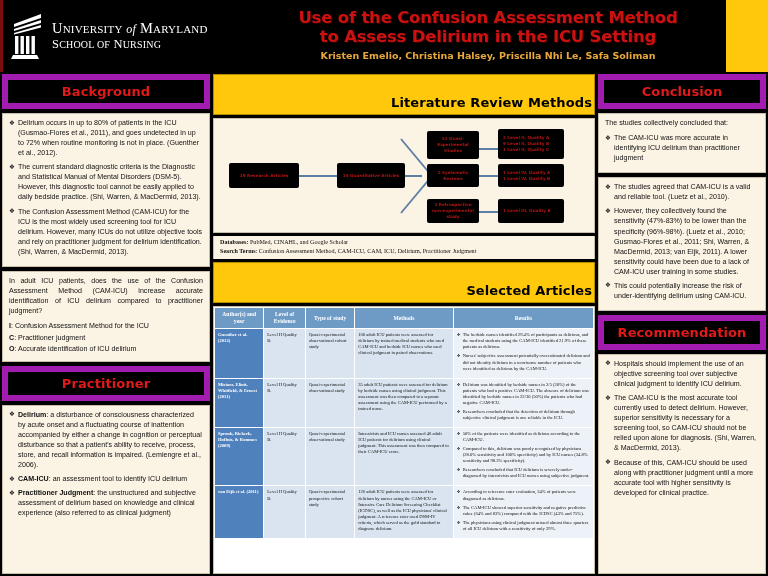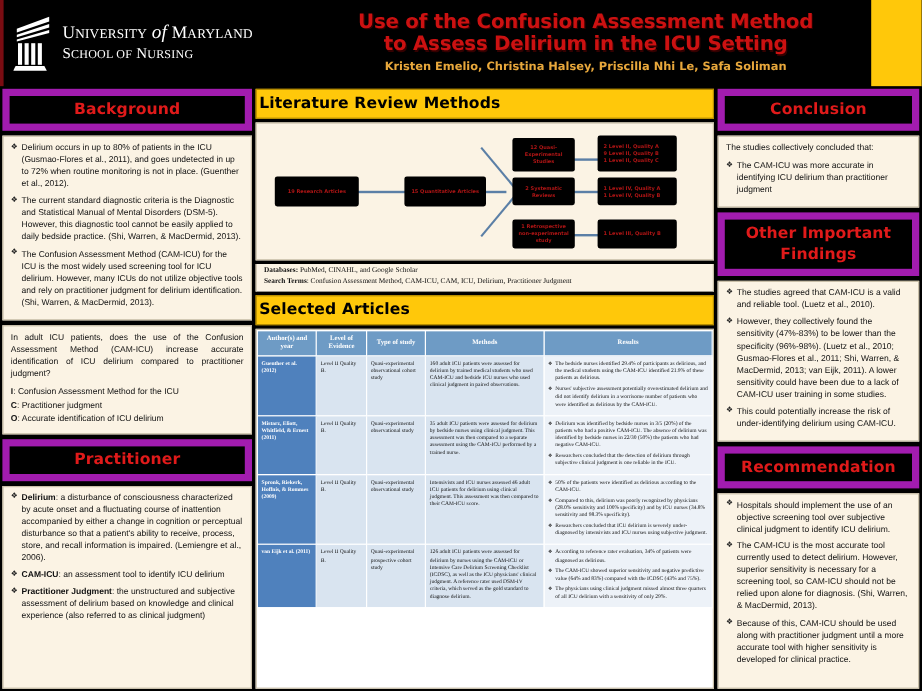--- a/index.html
+++ b/index.html
@@ -49,21 +49,21 @@
     color: #ffffff;
     line-height: 1.05;
   }
   .logo-line1 {
     font-family: "Liberation Serif", serif;
     font-size: 14.5px;
     letter-spacing: 0.2px;
     white-space: nowrap;
   }
   .logo-line1 .sm { font-size: 11px; }
-  .logo-line1 .italic { font-style: italic; font-size: 16px; }
+  .logo-line1 .italic { font-style: italic; font-size: 12px; }
   .logo-line2 {
     font-family: "Liberation Serif", serif;
     font-size: 12.5px;
     letter-spacing: 0.2px;
     margin-top: 1px;
     white-space: nowrap;
   }
   .logo-line2 .sm { font-size: 10px; margin-top: 18px; }
 
   .header-center {
@@ -117,22 +117,22 @@
   .bar-title {
     color: #e01a1a;
     font-family: "DejaVu Sans", sans-serif;
     font-weight: bold;
     font-size: 13px;
     letter-spacing: 0.1px;
   }
   .bar-yellow {
     background: #FFC80A;
     border: 1px solid #b58c00;
-    text-align: left;
-    padding: 2px 2px 3px;
+    text-align: right;
+    padding: 18px 2px 3px;
   }
   .bar-yellow .bar-title {
     color: #000000;
     font-size: 13px;
   }
 
   
   .panel {
     background: #FBF3E4;
     border: 1px solid #c9bfa8;
@@ -477,23 +477,20 @@
       <div class="bar">
         <span class="bar-title">Conclusion</span>
       </div>
       <div class="panel">
         <p class="tight">The studies collectively concluded that:</p>
         <ul class="diamonds">
           <li>The CAM-ICU was more accurate in identifying ICU delirium than practitioner judgment</li>
         </ul>
       </div>
 
-      <div class="bar">
-        <span class="bar-title">Other Important Findings</span>
-      </div>
       <div class="panel">
         <ul class="diamonds">
           <li>The studies agreed that CAM-ICU is a valid and reliable tool. (Luetz et al., 2010).</li>
           <li>However, they collectively found the sensitivity (47%-83%) to be lower than the specificity (96%-98%). (Luetz et al., 2010; Gusmao-Flores et al., 2011; Shi, Warren, &amp; MacDermid, 2013; van Eijk, 2011). A lower sensitivity could have been due to a lack of CAM-ICU user training in some studies.</li>
           <li>This could potentially increase the risk of under-identifying delirium using CAM-ICU.</li>
         </ul>
       </div>
 
       <div class="bar">
         <span class="bar-title">Recommendation</span>

